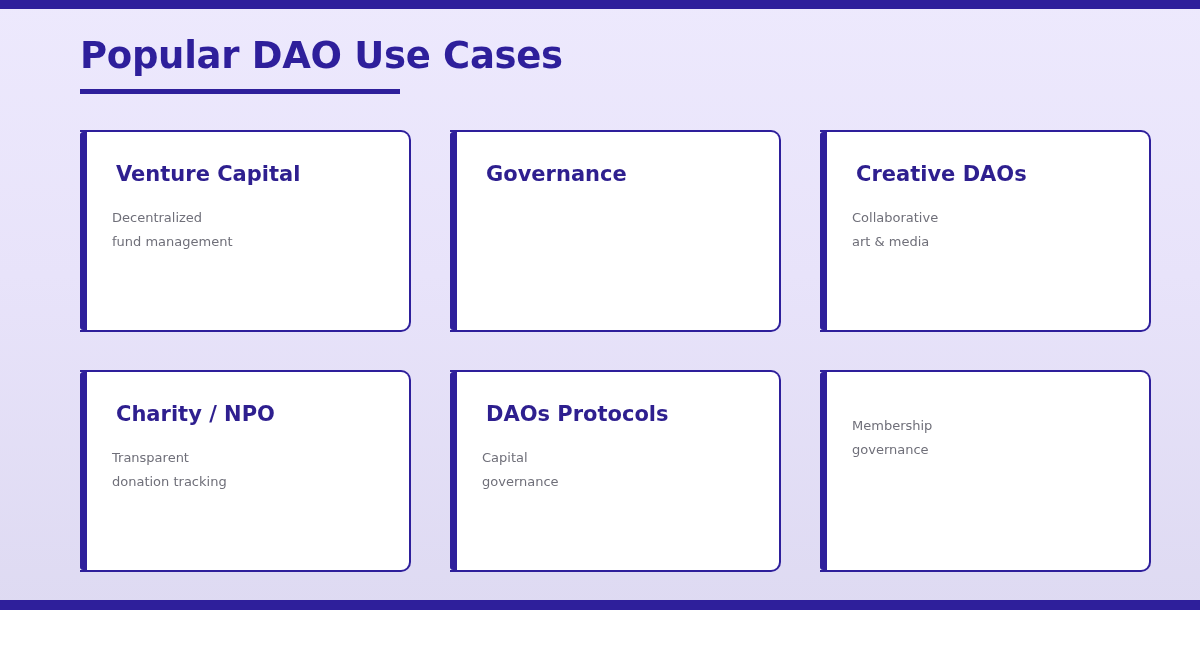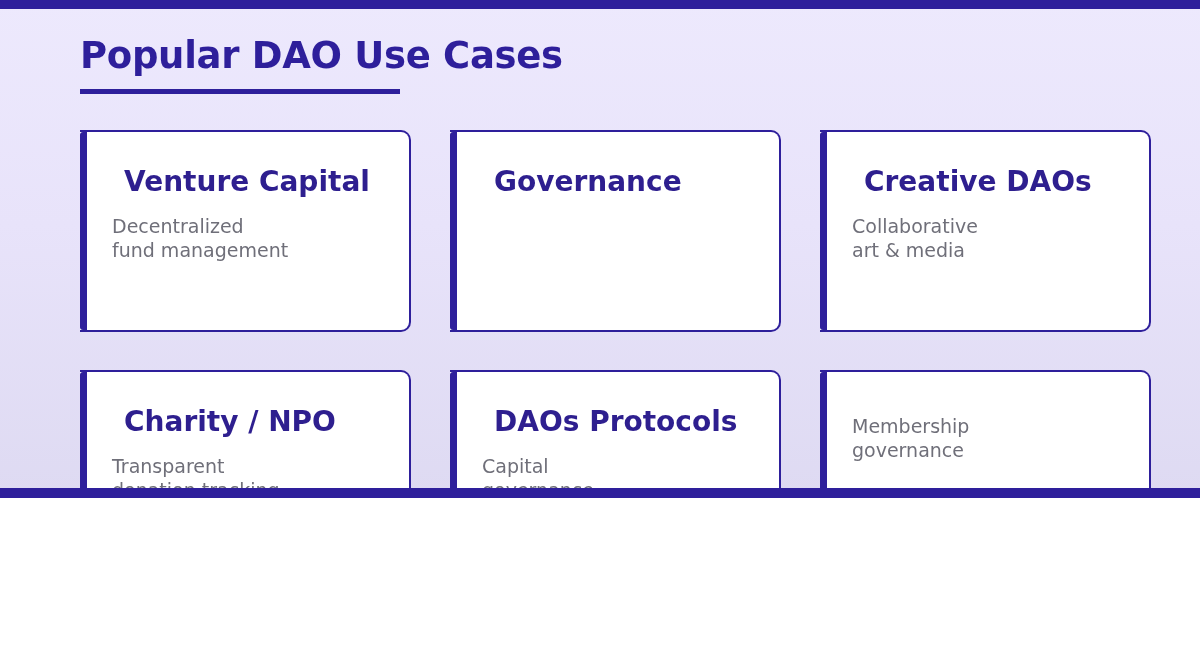--- a/index.html
+++ b/index.html
@@ -10,21 +10,21 @@
     width: 1200px;
     height: 650px;
     overflow: hidden;
     font-family: "DejaVu Sans", sans-serif;
     background: #ffffff;
   }
 
   .slide {
     position: relative;
     width: 1200px;
-    height: 498px;
+    height: 610px;
     box-sizing: border-box;
     background: linear-gradient(180deg, #ede9fd 0%, #e8e3fa 45%, #dedaf2 100%);
     overflow: hidden;
   }
 
   .top-rule {
     position: absolute;
     top: 0;
     left: 0;
     width: 1200px;
@@ -91,31 +91,31 @@
     position: absolute;
     left: 0;
     top: 0;
     bottom: 0;
     width: 7px;
     background: #2e1f9b;
     border-radius: 3px 0 0 3px;
   }
 
   .card-title {
-    margin: 12px;
-    font-size: 28px;
+    margin: 4px;
+    font-size: 21px;
     font-weight: bold;
     color: #2e1f8f;
     line-height: 28px;
     white-space: nowrap;
   }
 
   .card-desc {
     margin: 18px 0 0 0;
-    font-size: 19px;
+    font-size: 13px;
     color: #6f6f79;
     line-height: 24px;
     white-space: pre-line;
   }
 </style>
 </head>
 <body>
 
 <div class="slide">
 

